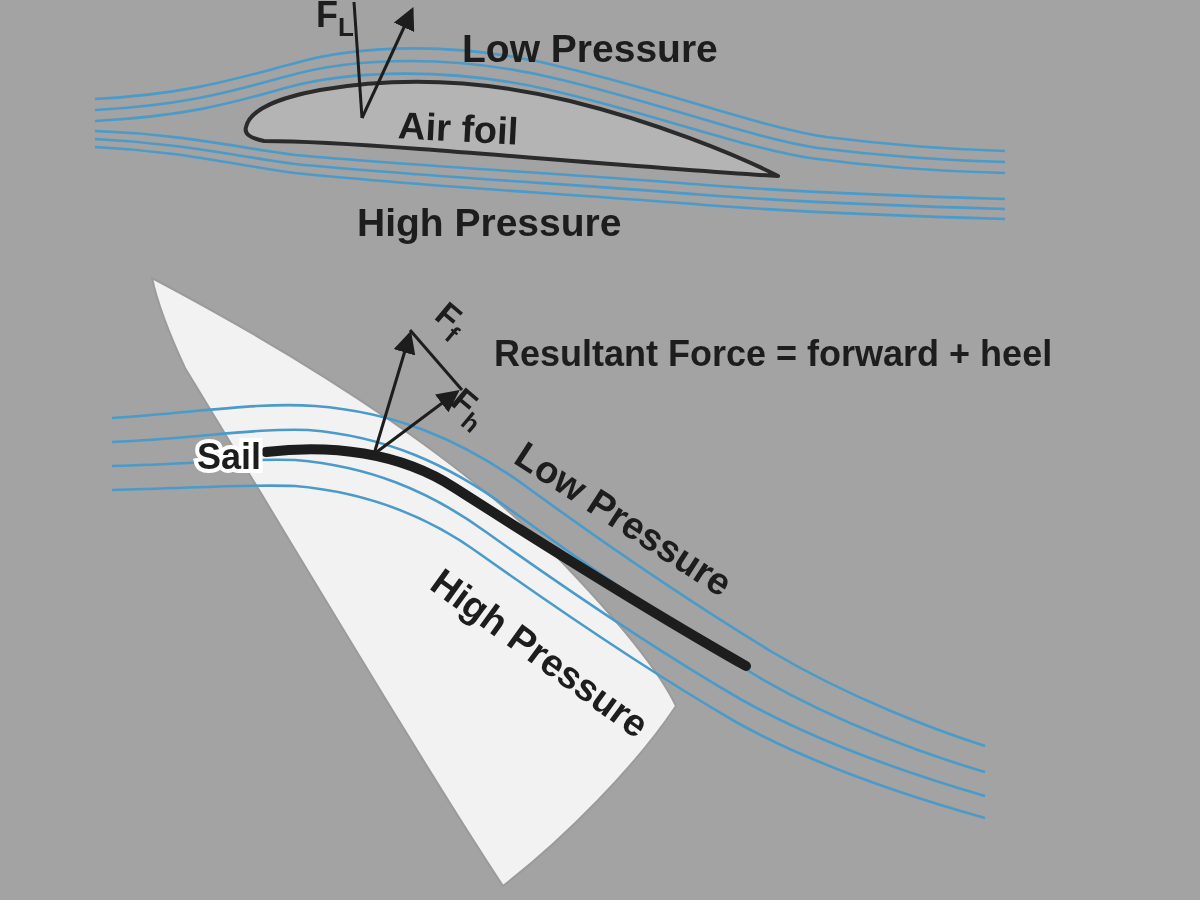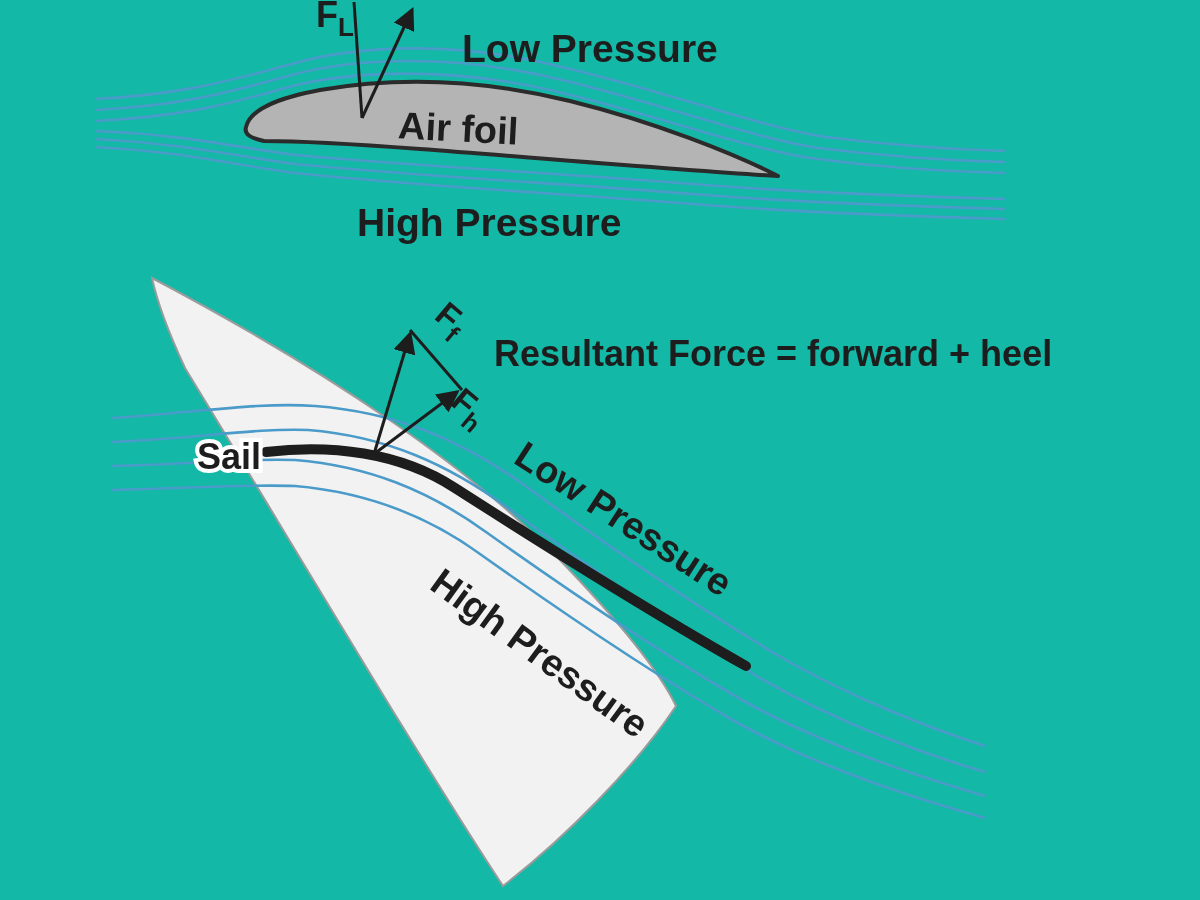--- a/index.html
+++ b/index.html
@@ -4,21 +4,21 @@
 <style>
   html, body {
     margin: 0;
     padding: 0;
     background: #ffffff;
   }
   .stage {
     position: relative;
     width: 1200px;
     height: 900px;
-    background: #14b8a6;
+    background: #a3a3a3;
     overflow: hidden;
   }
   svg text {
     font-family: "Liberation Sans", "DejaVu Sans", sans-serif;
   }
 </style>
 </head>
 <body>
 
 <div class="stage">

